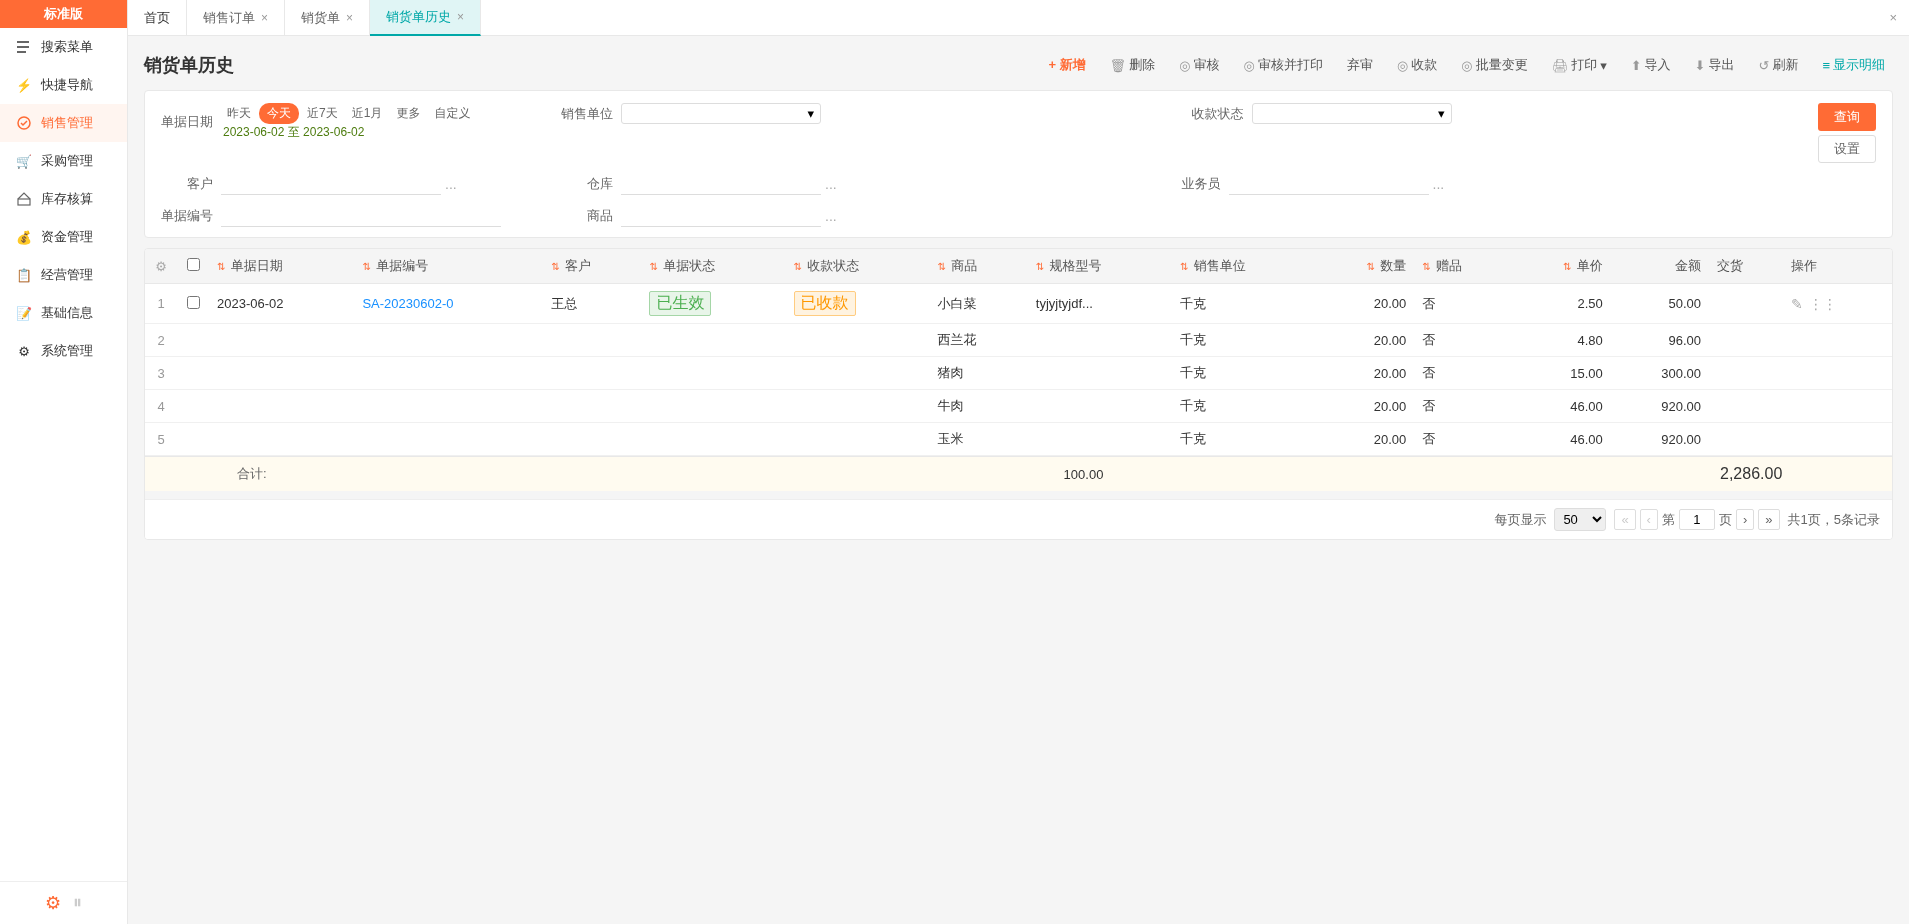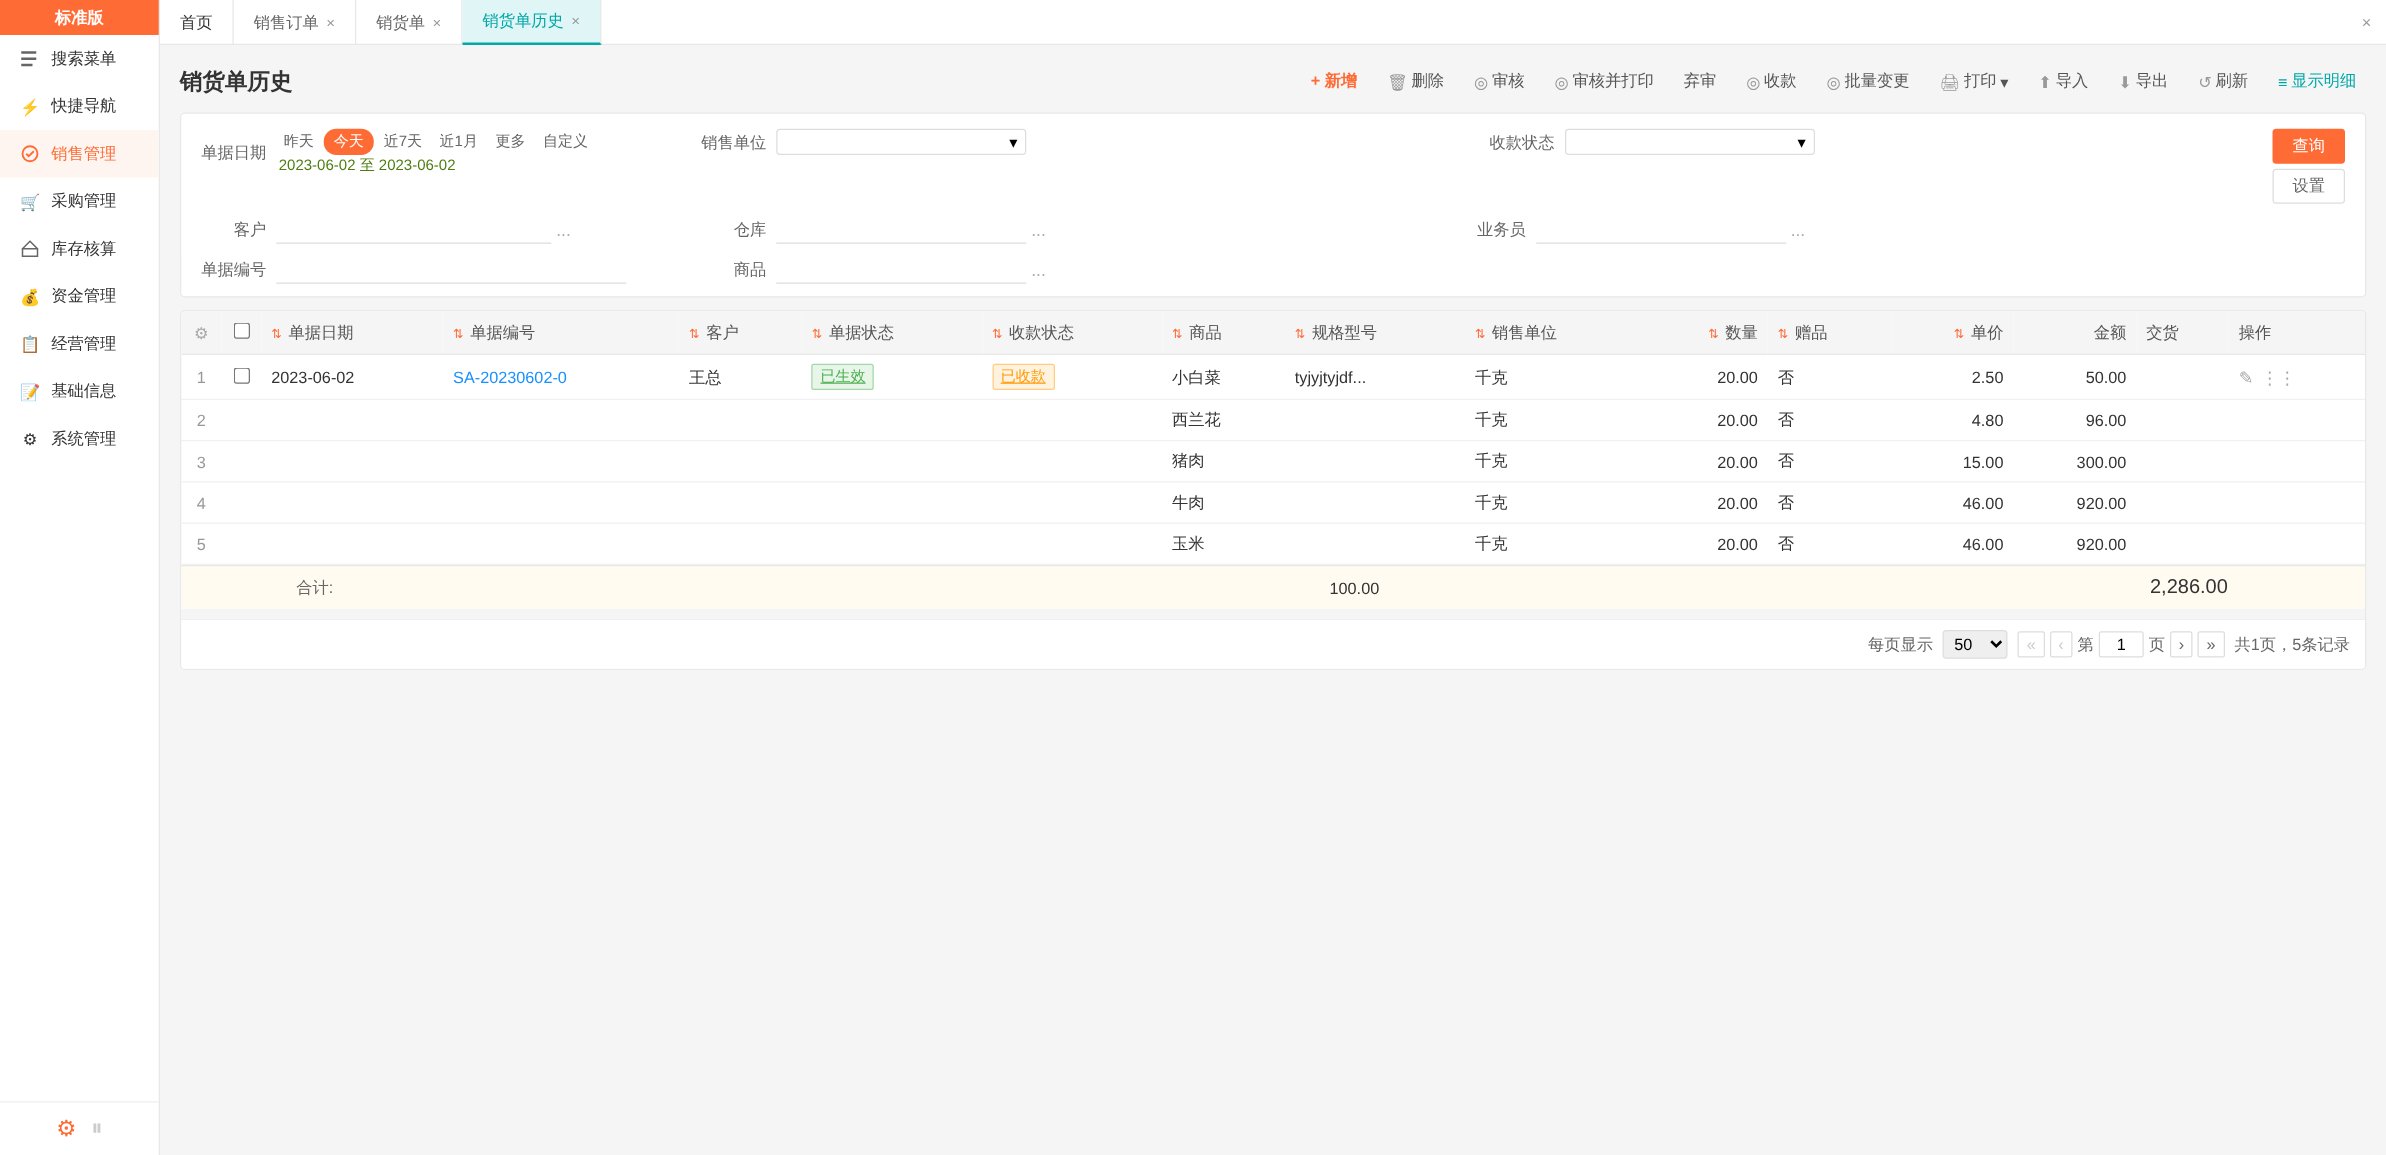--- a/index.html
+++ b/index.html
@@ -39,21 +39,21 @@
 
     
     .table-container { background: #fff; border: 1px solid #e8e8e8; border-radius: 4px; overflow: hidden; }
     .table-wrap { overflow-x: auto; }
     table { width: 100%; border-collapse: collapse; }
     thead tr { background: #f5f5f5; }
     th { padding: 8px 8px; color: #555; font-weight: normal; text-align: left; border-bottom: 1px solid #e8e8e8; white-space: nowrap; font-size: 12px; }
     th .sort-icon { color: #ff6b35; font-size: 10px; margin-right: 2px; }
     td { padding: 7px 8px; border-bottom: 1px solid #f0f0f0; color: #333; font-size: 13px; }
     .row-num { color: #999; text-align: center; width: 30px; }
-    .status-badge { display: inline-block; padding: 1px 6px; border-radius: 2px; font-size: 12px; text-decoration: underline; }
+    .status-badge { display: inline-block; padding: 1px 6px; border-radius: 2px; font-size: 16px; }
     .status-effective { background: #e8f5e9; color: #4caf50; border: 1px solid #a5d6a7; }
     .status-collected { background: #fff3e0; color: #ff9800; border: 1px solid #ffcc80; }
     .link-text { color: #1890ff; cursor: pointer; text-decoration: none; }
     .action-icons { display: flex; gap: 6px; }
     .action-icon { color: #aaa; cursor: pointer; font-size: 14px; }
 
     
     .pagination-bar { display: flex; align-items: center; justify-content: flex-end; padding: 8px 12px; background: #fff; border-top: 1px solid #eee; gap: 8px; }
     .pagination-label { color: #666; font-size: 13px; }
     .page-size-select { border: 1px solid #ddd; border-radius: 3px; padding: 2px 4px; font-size: 13px; }

